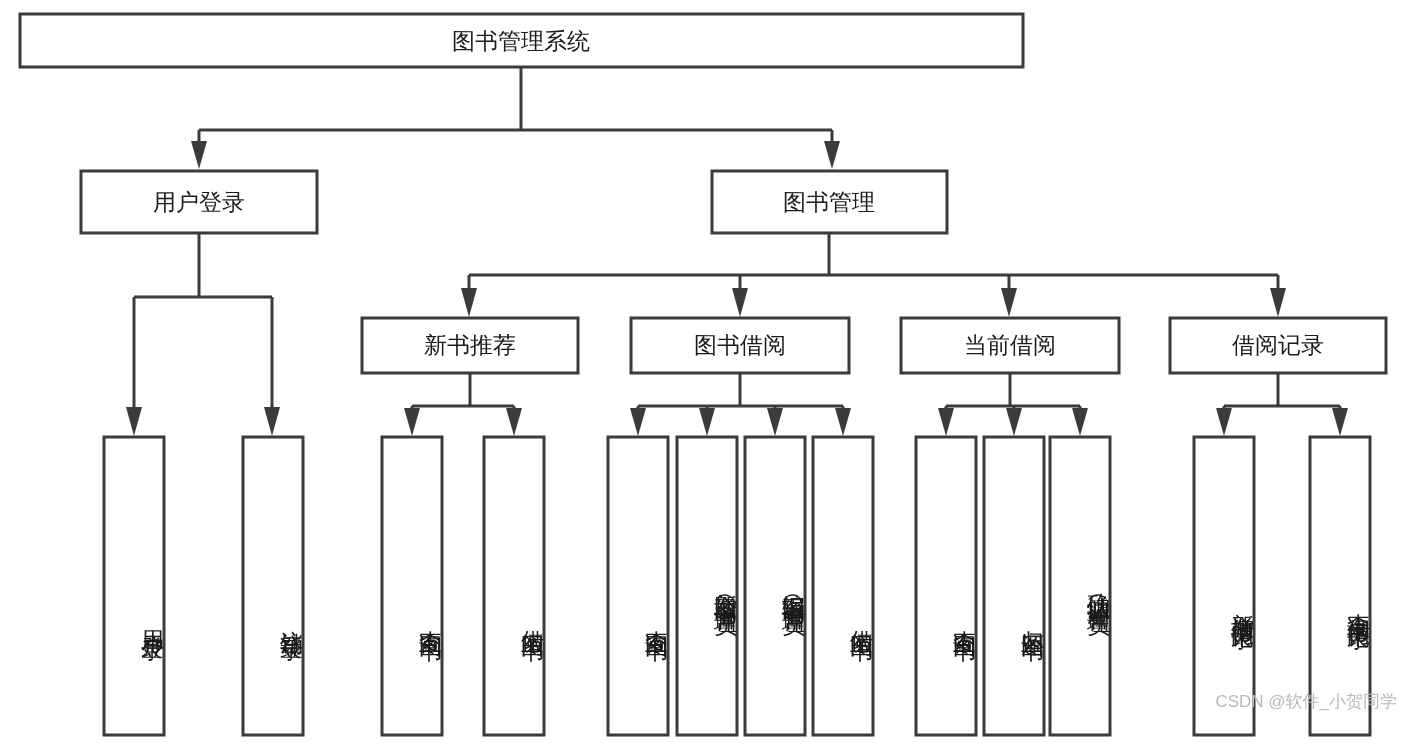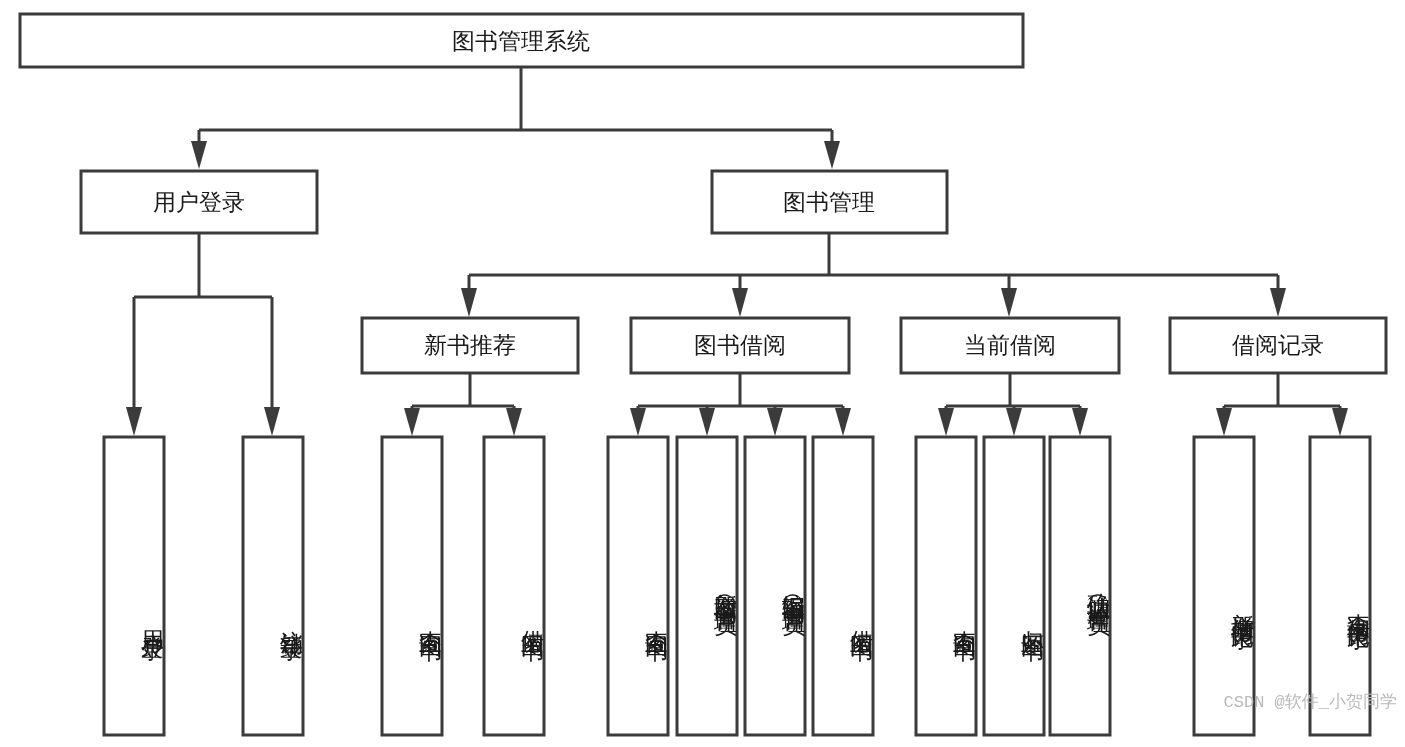--- a/index.html
+++ b/index.html
@@ -61,21 +61,21 @@
     display: flex;
     align-items: flex-start;
     justify-content: center;
     white-space: nowrap;
     user-select: none;
   }
   .watermark {
     position: absolute;
     right: 8px;
     bottom: 6px;
-    font-family: Liberation Mono, monospace;
+    font-family: Liberation Sans, sans-serif;
     font-size: 17px;
     color: #b9b9b9;
     white-space: nowrap;
     user-select: none;
   }
 </style>
 </head>
 <body>
 
 <div id="diagram-root">

